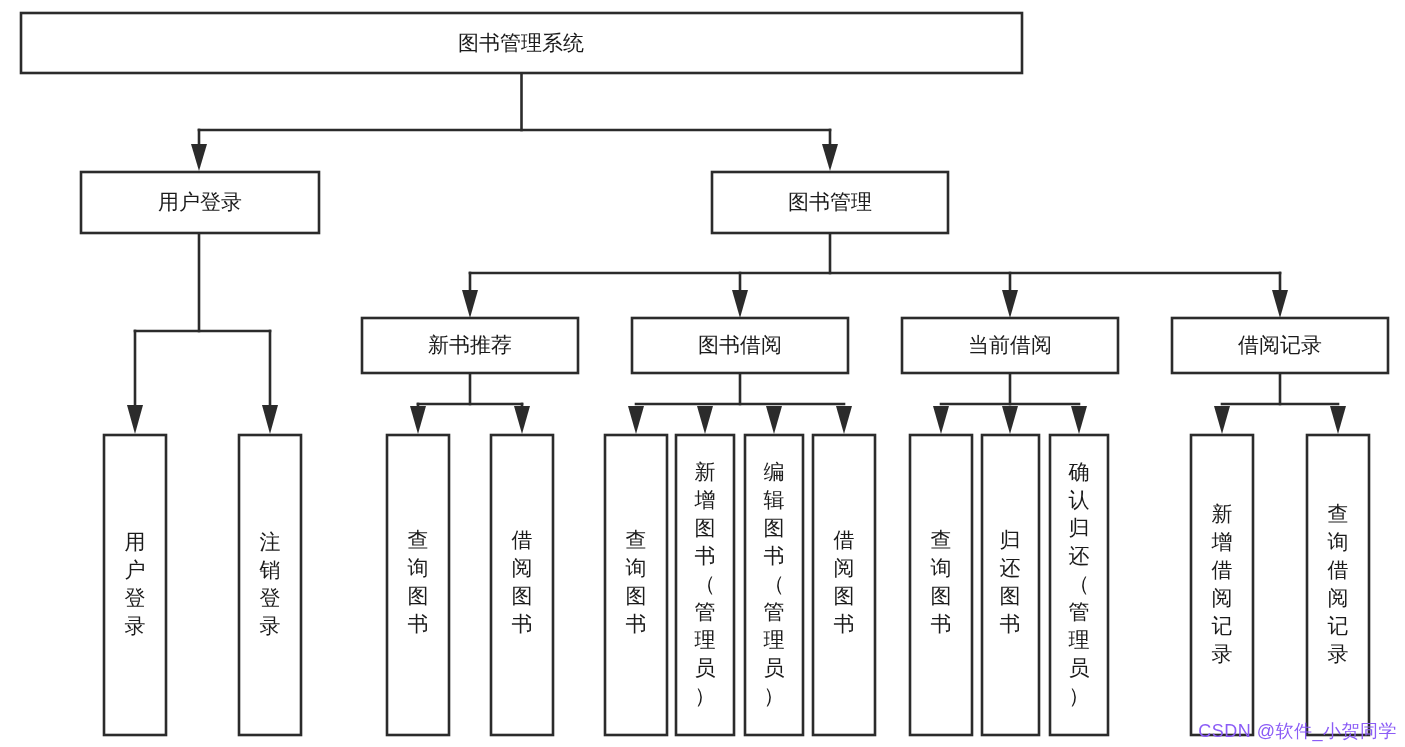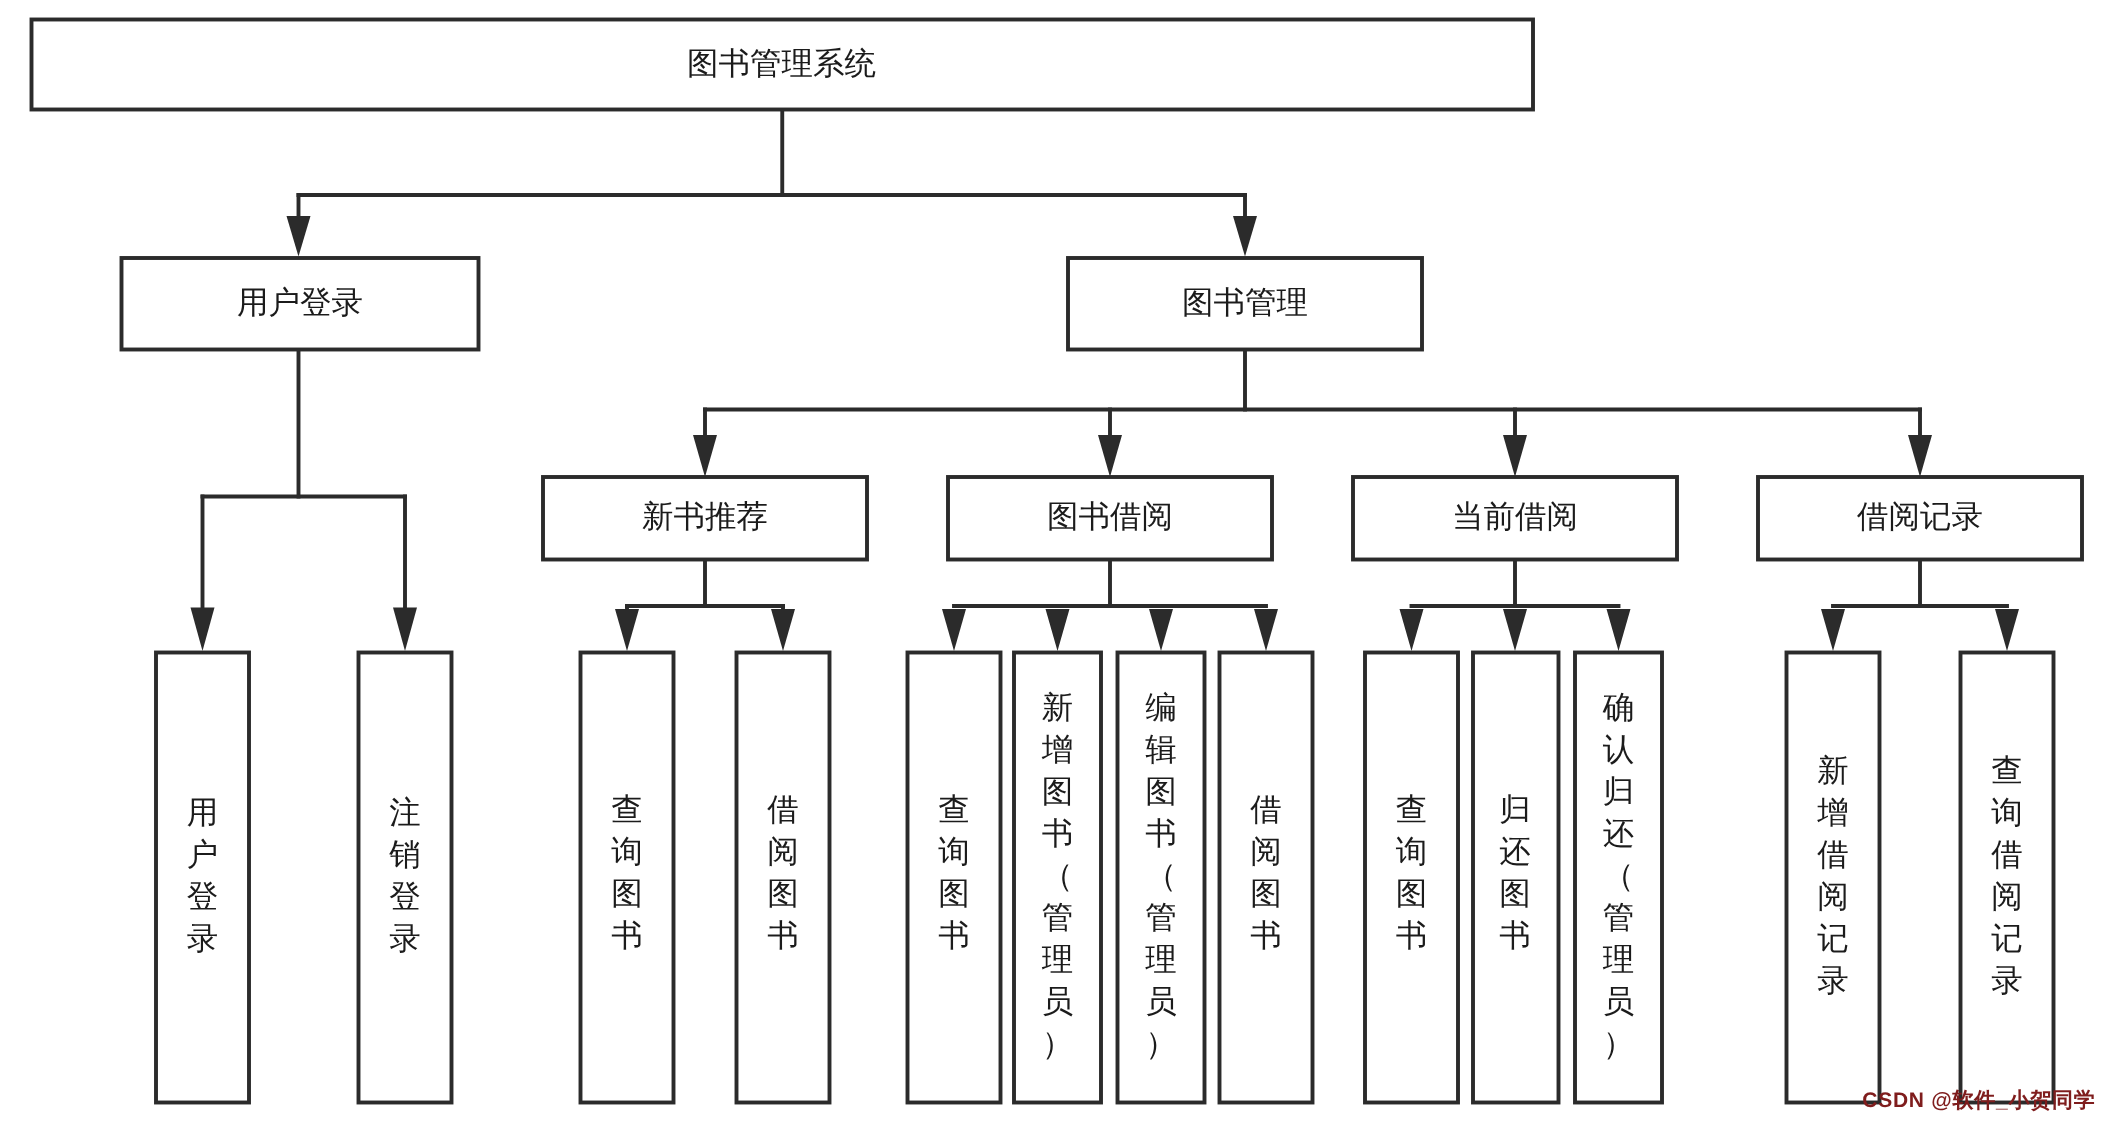--- a/index.html
+++ b/index.html
@@ -52,26 +52,25 @@
   }
   .edge-arrow {
     fill: #2b2b2b;
     stroke: none;
   }
   .watermark {
     position: absolute;
     right: 8px;
     bottom: 4px;
     font-family: "Liberation Sans", "DejaVu Sans", sans-serif;
-    font-size: 14px;
-    color: #7f1d1d;
+    font-size: 18px;
+    color: #8b5cf6;
     letter-spacing: 0.5px;
     white-space: nowrap;
     user-select: none;
-    font-weight: bold;
   }
 </style>
 </head>
 <body>
 
 <div id="diagram-root">
 
   <svg class="flow" viewBox="0 0 1405 747">
 
     <g>

